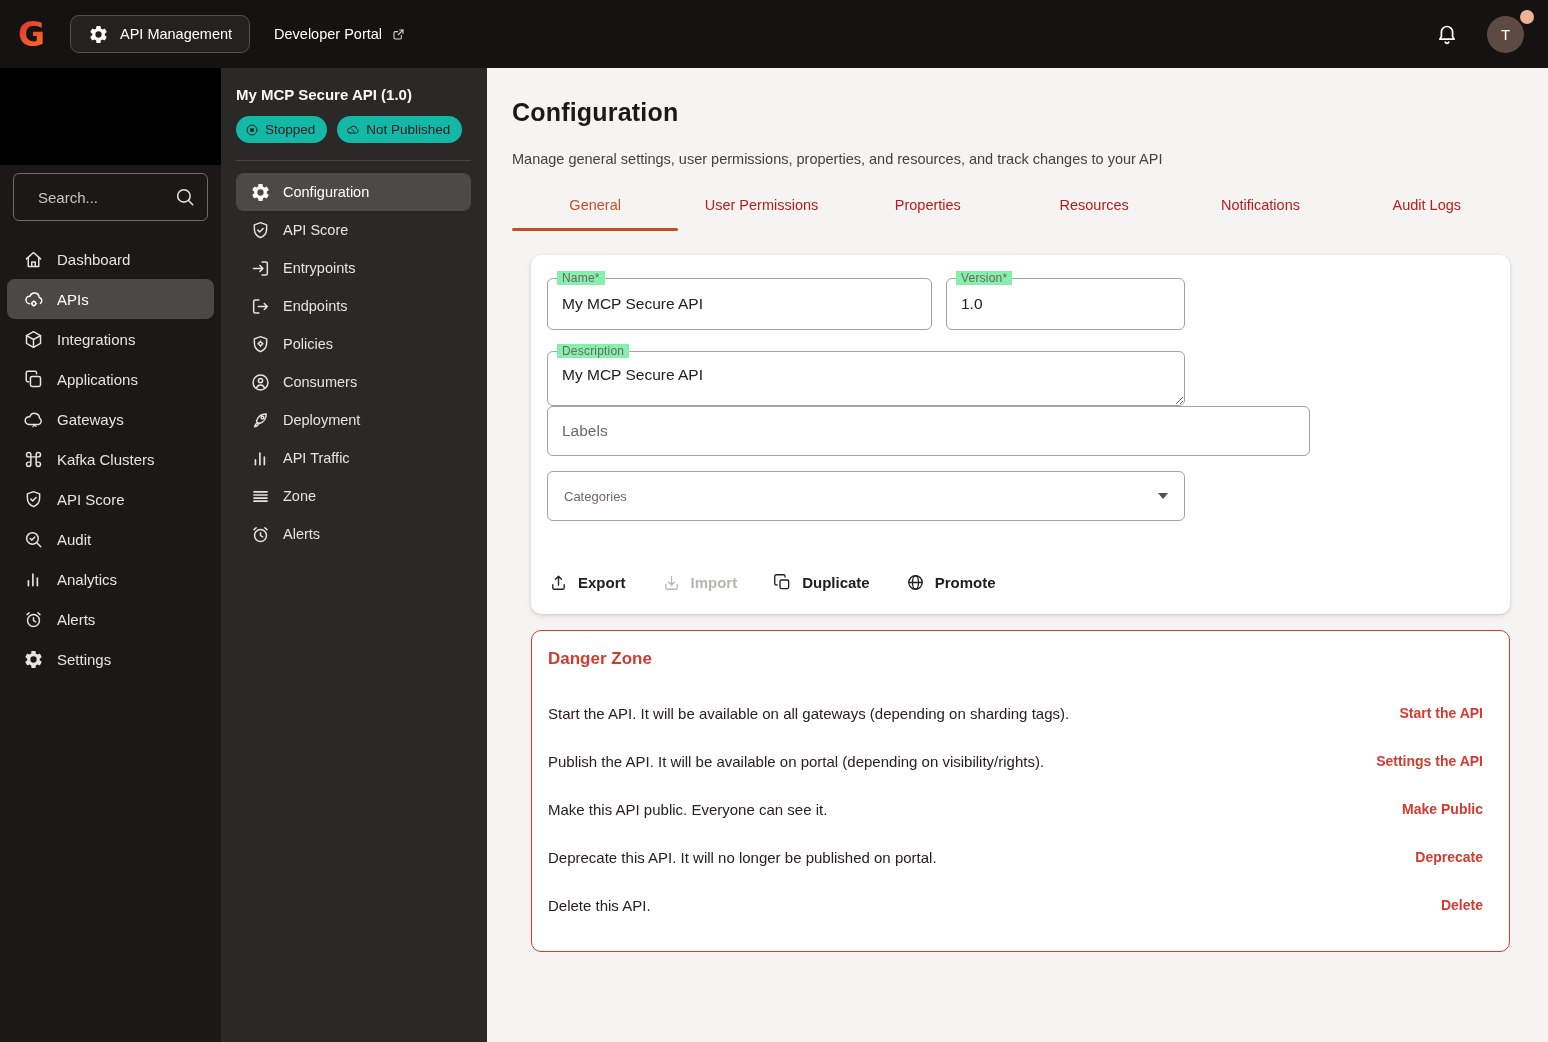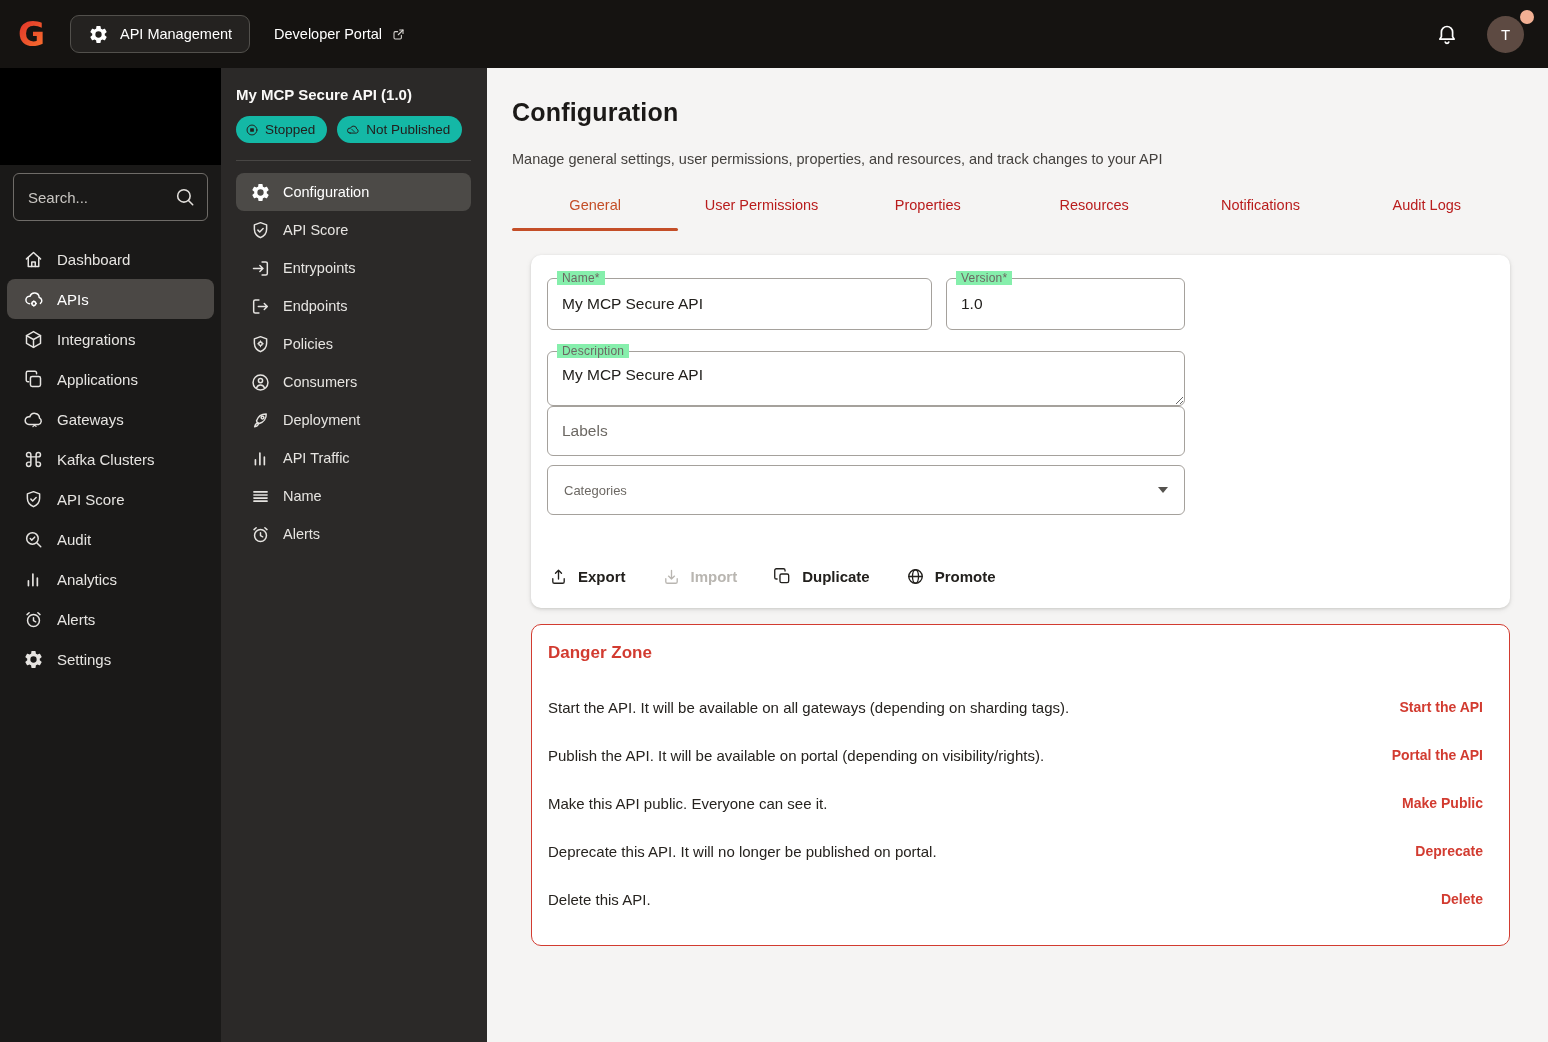--- a/index.html
+++ b/index.html
@@ -37,21 +37,21 @@
 
   
   .app{display:flex;height:974px}
 
   
   .sidebar{width:221px;background:#1a1918;flex-shrink:0;display:flex;flex-direction:column}
   .logo-block{height:97px;background:#000}
   .search-wrap{position:relative;margin:8px 13px 18px}
   .search-input{
     width:100%;height:48px;background:transparent;border:1.5px solid #6f6c68;border-radius:6px;
-    color:#e9e7e4;font-size:15px;padding:0 42px 0 14px;font-family:inherit;outline:none;
+    color:#e9e7e4;font-size:15px;padding:0 42px 0 24px;font-family:inherit;outline:none;
   }
   .search-input::placeholder{color:#c9c6c2}
   .search-icon{position:absolute;right:12px;top:13px;width:22px;height:22px;color:#e2dfdb}
   .nav{display:flex;flex-direction:column}
   .nav-item{
     display:flex;align-items:center;gap:13px;height:40px;margin:0 7px;padding:0 16px;
     border-radius:8px;color:#e6e4e1;font-size:15px;cursor:pointer;
   }
   .nav-item .icon{width:21px;height:21px}
   .nav-item.active{background:#4b4845;color:#fff}
@@ -84,21 +84,21 @@
   .float-label{position:absolute;top:-8px;left:9px;padding:0 5px;background:#86efac;font-size:12px;color:#6c6863;letter-spacing:.2px}
   .field input,.field textarea{
     width:100%;height:100%;border:none;background:none;outline:none;border-radius:6px;
     padding:0 14px;font-size:15.5px;color:#22201d;font-family:inherit;
   }
   .field textarea{padding:13px 14px;resize:vertical;line-height:1.35}
   .field input::placeholder{color:#6c6863}
   .f-name{width:385px;height:52px}
   .f-version{width:239px;height:52px}
   .f-desc{width:638px;height:55px;margin-bottom:0}
-  .f-labels{width:638px;height:50px;margin-bottom:9px}
+  .f-labels{width:763px;height:50px;margin-bottom:15px}
   .f-cat{width:638px;height:50px;display:flex;align-items:center;justify-content:space-between;padding:0 16px;cursor:pointer}
   .placeholder-text{color:#6c6863;font-size:13px}
   .caret{width:0;height:0;border-left:5px solid transparent;border-right:5px solid transparent;border-top:6px solid #55524e}
 
   .actions{display:flex;gap:32px;margin-top:46px;align-items:center}
   .action-btn{display:flex;align-items:center;gap:10px;background:none;border:none;padding:6px 2px;font-size:15px;font-weight:600;color:#22201d;cursor:pointer;font-family:inherit}
   .action-btn .icon{width:19px;height:19px}
   .action-btn.disabled{color:#b9b6b1;cursor:default}
 
   .danger-card{margin:16px 0 0 19px;background:#fff;border:1px solid #d23b30;border-radius:10px;padding:18px 26px 22px 16px}
@@ -356,21 +356,21 @@
             </svg>
           </span>
           <span>API Traffic</span>
         </div>
         <div class="nav-item">
           <span class="icon">
             <svg viewBox="0 0 24 24" fill="none" stroke="currentColor" stroke-width="1.7" stroke-linecap="round" stroke-linejoin="round">
               <path d="M4.5 6.8h15M4.5 10.3h15M4.5 13.8h15M4.5 17.3h15" stroke-width="1.9"></path>
             </svg>
           </span>
-          <span>Name</span>
+          <span>Zone</span>
         </div>
         <div class="nav-item">
           <span class="icon">
             <svg viewBox="0 0 24 24" fill="none" stroke="currentColor" stroke-width="1.7" stroke-linecap="round" stroke-linejoin="round">
               <circle cx="12" cy="13.2" r="6.8"></circle>
               <path d="M12 10v3.2l2.5 1.4"></path>
               <path d="M4.6 6.4 7 4.3M19.4 6.4 17 4.3"></path>
             </svg>
           </span>
           <span>Alerts</span>
@@ -460,21 +460,21 @@
 
     <section class="danger-card">
       <h3 class="danger-title">Danger Zone</h3>
       <div id="danger-rows">
           <div class="danger-row">
             <p class="danger-text">Start the API. It will be available on all gateways (depending on sharding tags).</p>
             <a class="danger-action">Start the API</a>
           </div>
           <div class="danger-row">
             <p class="danger-text">Publish the API. It will be available on portal (depending on visibility/rights).</p>
-            <a class="danger-action">Portal the API</a>
+            <a class="danger-action">Settings the API</a>
           </div>
           <div class="danger-row">
             <p class="danger-text">Make this API public. Everyone can see it.</p>
             <a class="danger-action">Make Public</a>
           </div>
           <div class="danger-row">
             <p class="danger-text">Deprecate this API. It will no longer be published on portal.</p>
             <a class="danger-action">Deprecate</a>
           </div>
           <div class="danger-row">

